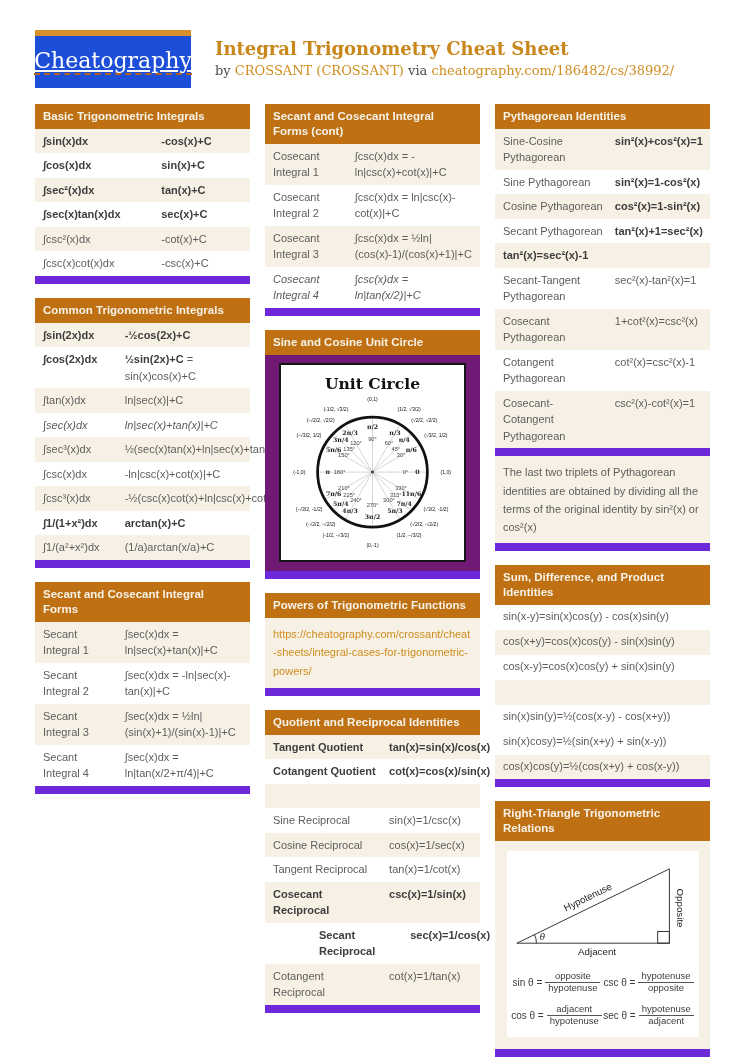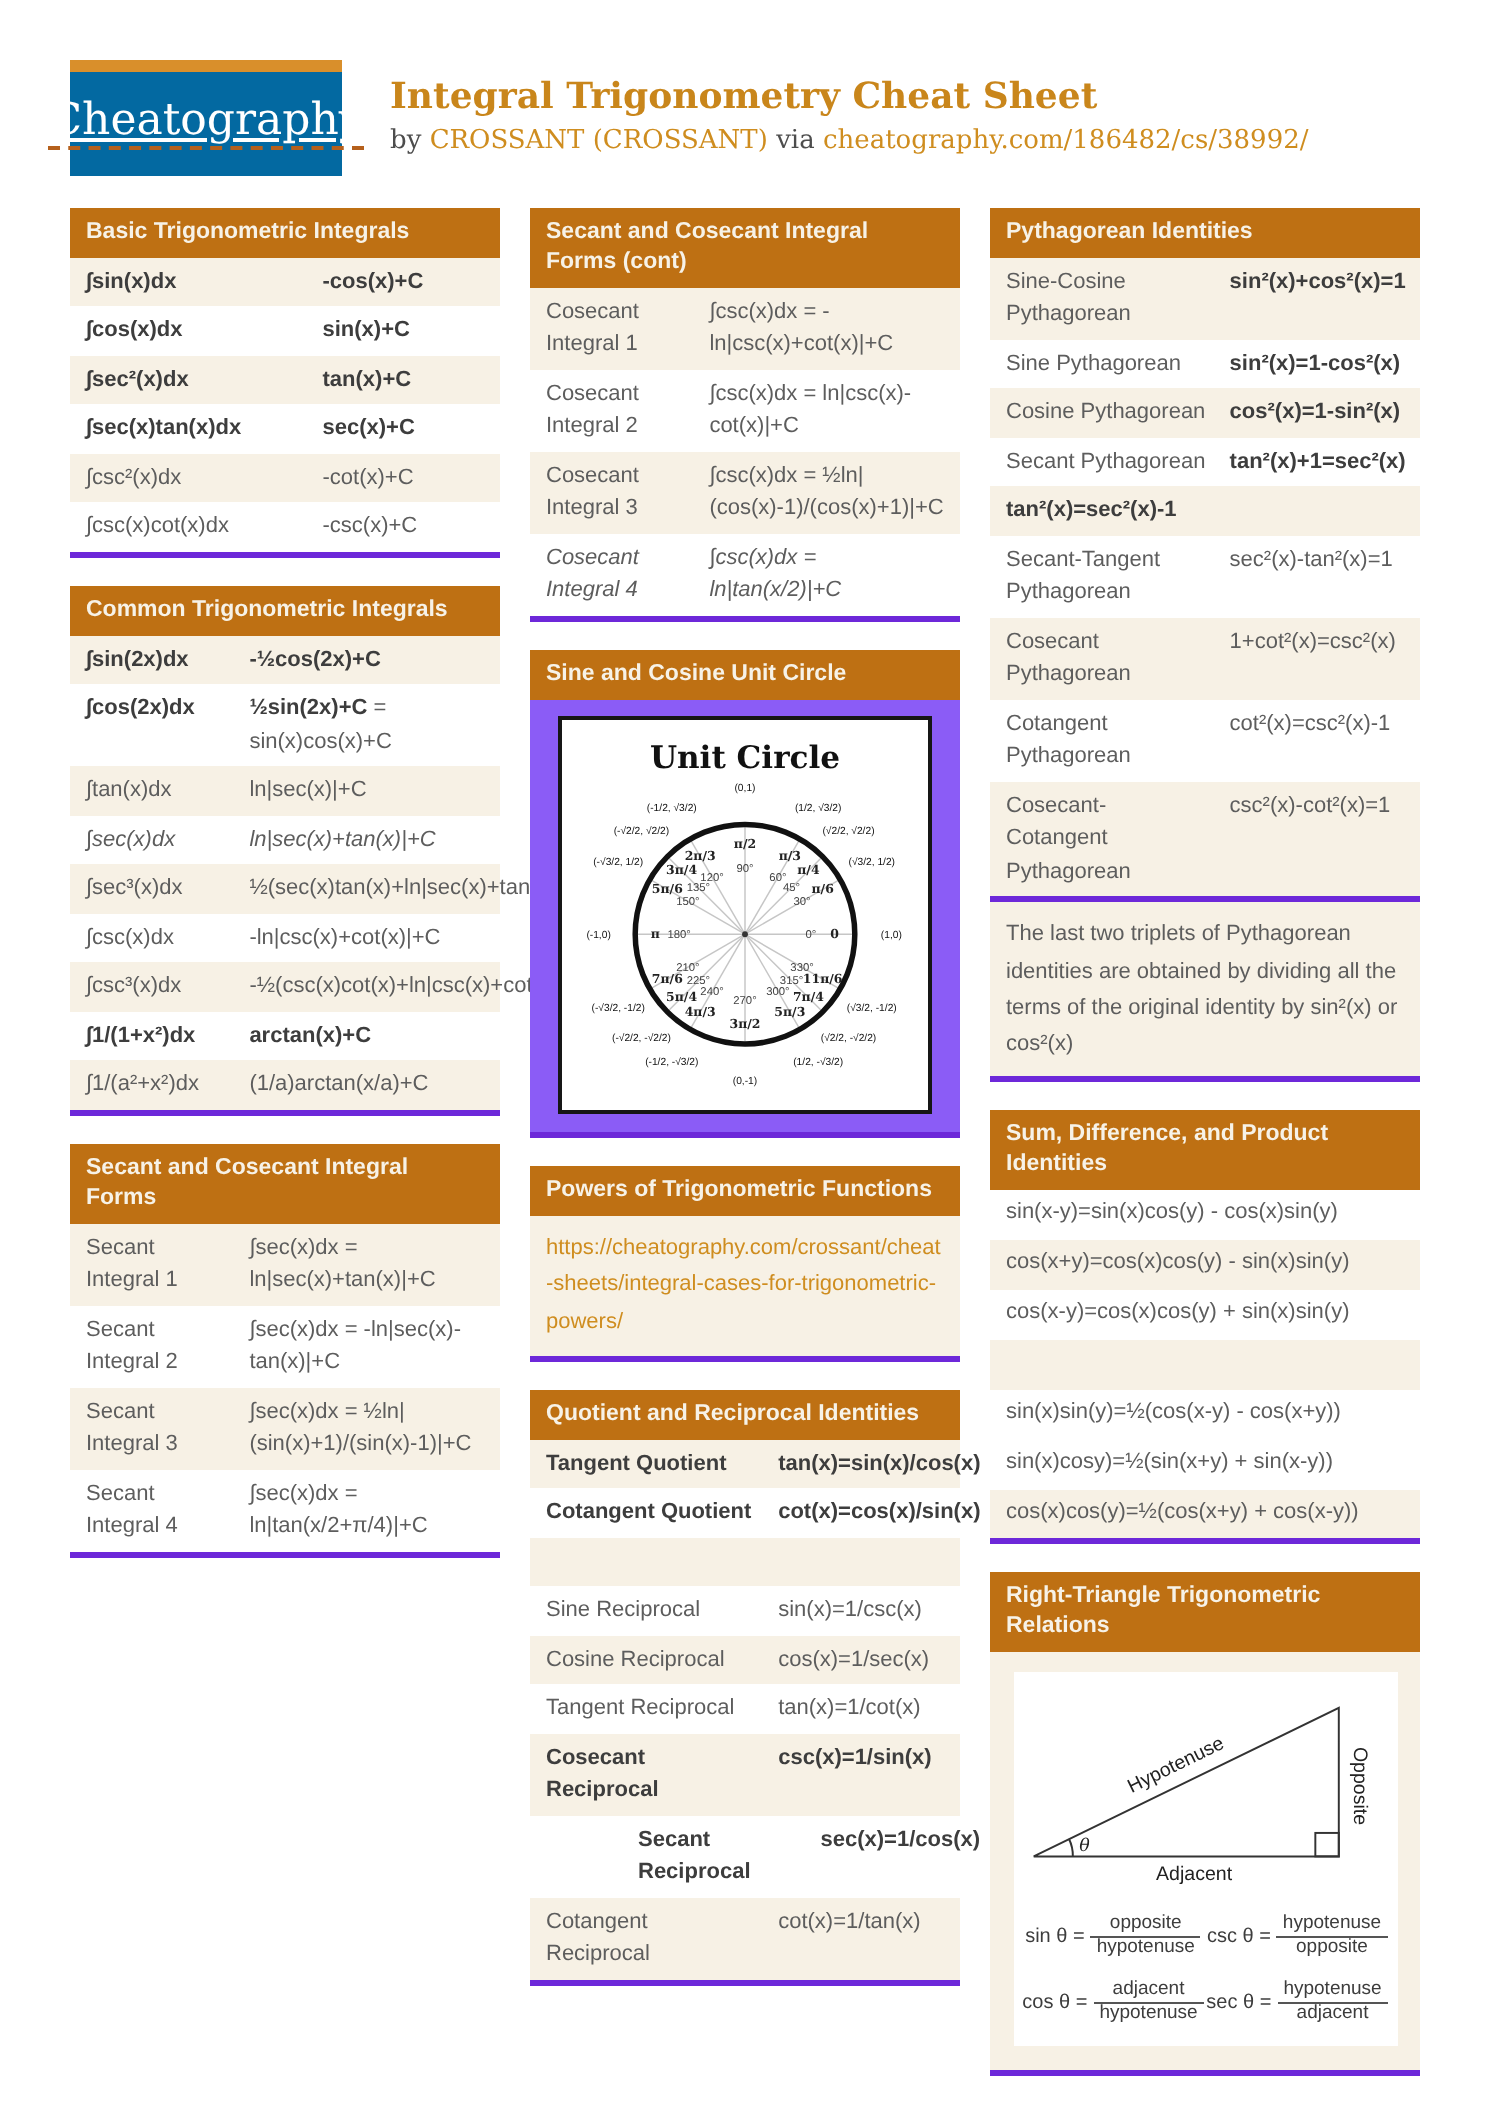--- a/index.html
+++ b/index.html
@@ -5,49 +5,49 @@
   html,body{margin:0;padding:0;}
   body{
     width:750px;height:1061px;background:#fff;overflow:hidden;
     font-family:"Liberation Sans",sans-serif;color:#5d5d5d;
     -webkit-font-smoothing:antialiased;
   }
   .page{box-sizing:border-box;padding:30px 35px 0 35px;}
 
   
   .top{display:flex;gap:24px;align-items:flex-start;margin-bottom:16px;}
-  .logo{width:136px;height:52px;background:#0369a1;border-top:6px solid #d98f2b;
+  .logo{width:156px;height:52px;background:#1d4ed8;border-top:6px solid #d98f2b;
         display:flex;align-items:center;justify-content:center;flex:none;}
   .logo-text{font-family:"DejaVu Serif",serif;color:#fff;font-size:22px;
         text-decoration:underline;border-bottom:2px dashed #b5601c;padding-bottom:1px;line-height:1.05;}
   .title-block{font-family:"DejaVu Serif",serif;padding-top:8px;}
   .page-title{margin:0;font-size:18px;line-height:1.2;color:#c9861b;font-weight:bold;}
   .byline{font-size:13px;color:#4d4d4d;margin-top:3px;}
   .byline a{color:#cf8d1f;text-decoration:none;}
 
   
   .columns{display:flex;gap:15px;align-items:flex-start;}
   .col{width:215px;flex:none;display:flex;flex-direction:column;gap:14px;}
-  .panel{border-bottom:3px solid #6d28d9;}
+  .panel{border-bottom:8px solid #6d28d9;}
   .panel-header{background:#be7013;color:#f7f2e7;font-weight:bold;font-size:11.5px;
         padding:5px 8px;line-height:1.3;}
   .kv-row{display:grid;font-size:11px;line-height:1.5;}
   .kv-row>span{padding:4px 4px 4px 8px;word-wrap:break-word;overflow-wrap:break-word;}
   .kv-row>span:last-child{padding-right:6px;}
   .list-row{padding:4.5px 8px;font-size:11px;line-height:1.45;min-height:11px;word-wrap:break-word;}
   .odd{background:#f7f1e5;}
   .even{background:#fff;}
   .b{font-weight:bold;color:#3d3d3d;}
   .extra{font-weight:normal;color:#5d5d5d;}
   .note-row{background:#f7f1e5;padding:7px 8px;font-size:11px;line-height:1.65;}
   .link-row{background:#f7f1e5;padding:7px 8px;font-size:11px;line-height:1.7;}
   .link-row a{color:#cf8d1f;text-decoration:none;word-break:break-all;}
 
   
-  .uc-wrap{background:#8b5cf6;padding:8px 8px 9px;display:flex;justify-content:center;}
+  .uc-wrap{background:#701a75;padding:8px 8px 9px;display:flex;justify-content:center;}
   .uc-box{background:#fff;border:2px solid #161616;line-height:0;}
   .tri-wrap{background:#f7f1e5;padding:10px 6px 12px;display:flex;justify-content:center;}
   .tri-box{background:#fff;width:184px;padding:6px 4px 10px;}
   .tri-formulas{display:grid;grid-template-columns:1fr 1fr;row-gap:10px;margin-top:8px;
         font-size:10px;color:#3d3d3d;}
   .f-item{display:flex;align-items:center;justify-content:center;gap:3px;}
   .frac{display:inline-block;text-align:center;line-height:1.15;font-size:9.5px;}
   .frac .num{display:block;padding:0 3px;}
   .frac .den{display:block;border-top:1px solid #555;padding:0 3px;}
 </style>

